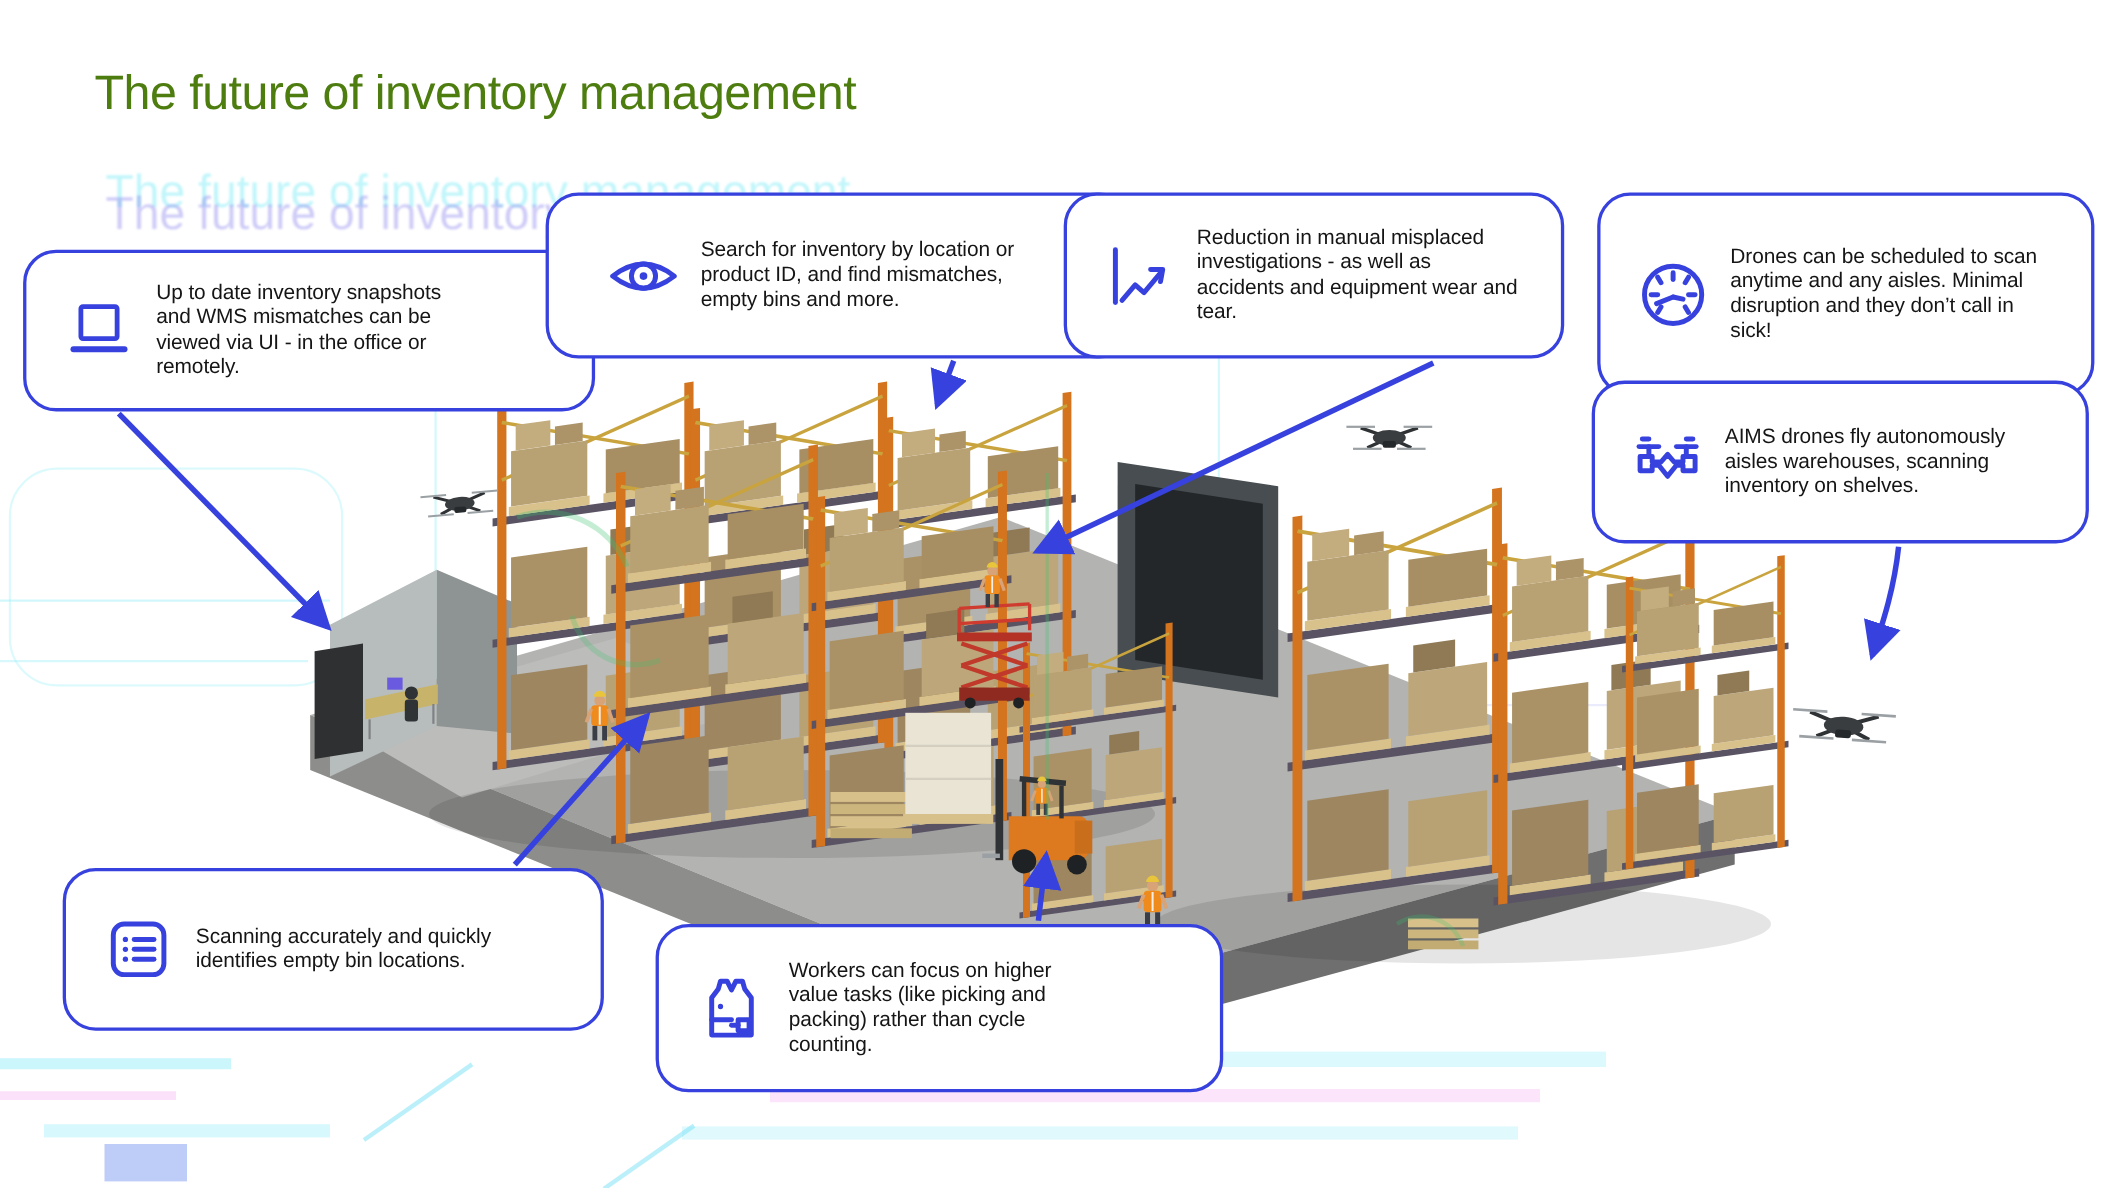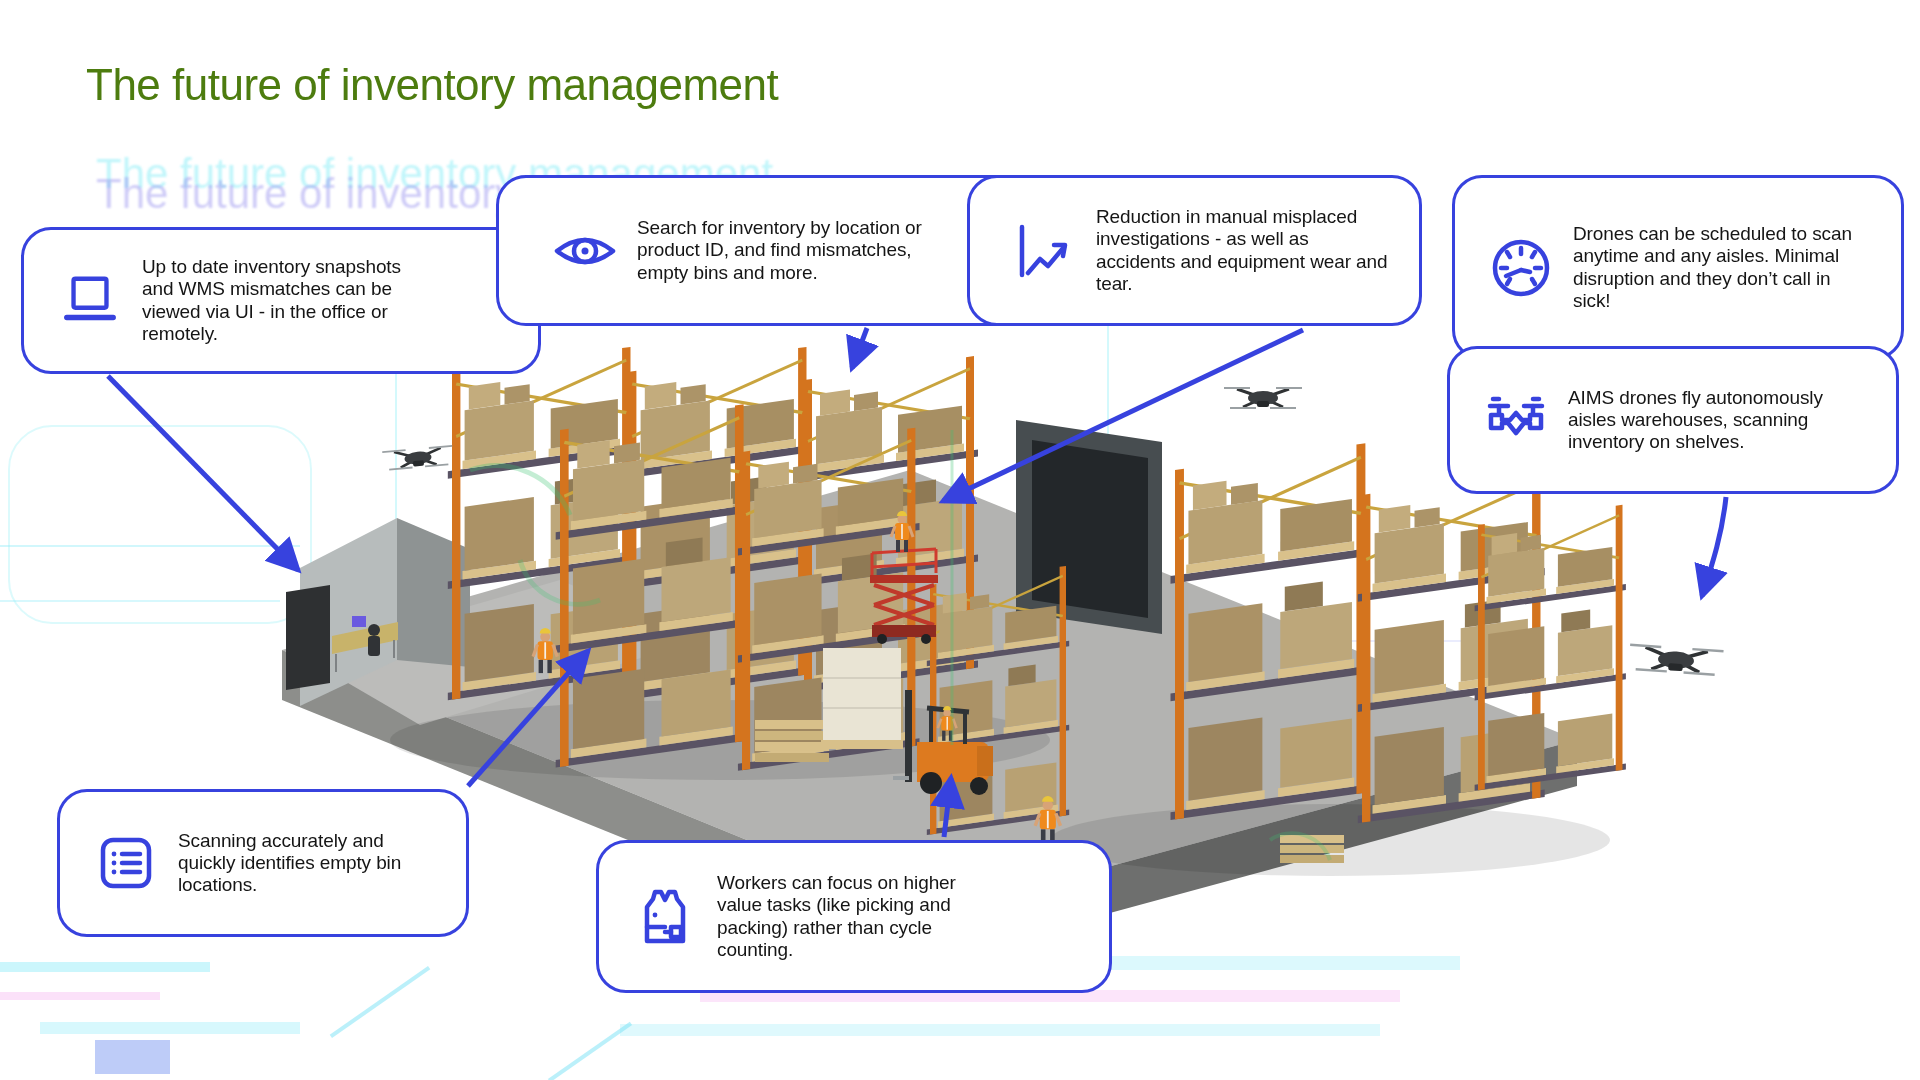--- a/index.html
+++ b/index.html
@@ -12,24 +12,24 @@
                filter:blur(1.2px);pointer-events:none;}
   .ghost-title.cyan{top:150px;color:#8feef7;opacity:.55;}
   .ghost-title.violet{top:170px;color:#958fee;opacity:.45;}
   
   .callout{position:absolute;background:#fff;border:3px solid #3742de;border-radius:30px;
            display:flex;align-items:center;box-sizing:border-box;padding:10px 20px 10px 14px;}
   .callout .icon{flex:0 0 104px;display:flex;justify-content:center;align-items:center;}
   .callout .txt{font-size:19px;line-height:1.17;color:#151515;letter-spacing:-0.1px;}
   .c1{left:21px;top:227px;width:520px;height:147px;}
   .c2{left:496px;top:175px;width:533px;height:151px;padding-left:34px;}
-  .c3{left:967px;top:175px;width:455px;height:151px;justify-content:center;}
+  .c3{left:967px;top:175px;width:455px;height:151px;}
   .c4{left:1452px;top:175px;width:452px;height:185px;}
   .c5{left:1447px;top:346px;width:452px;height:148px;}
-  .c6{left:57px;top:789px;width:412px;height:148px;}
+  .c6{left:57px;top:789px;width:492px;height:148px;}
   .c7{left:596px;top:840px;width:516px;height:153px;}
   .c8{left:1447px;top:789px;width:452px;height:153px;}
   .c1 .txt{max-width:290px;} .c2 .txt{max-width:300px;} .c3 .txt{max-width:295px;}
   .c4 .txt{max-width:280px;} .c5 .txt{max-width:305px;} .c6 .txt{max-width:305px;}
   .c7 .txt{max-width:280px;} .c8 .txt{max-width:300px;}
   
   .gbox{position:absolute;border:2px solid rgba(120,235,245,.32);border-radius:44px;pointer-events:none;}
   .glitch{position:absolute;pointer-events:none;}
   
   .scene{position:absolute;left:0;top:0;}

